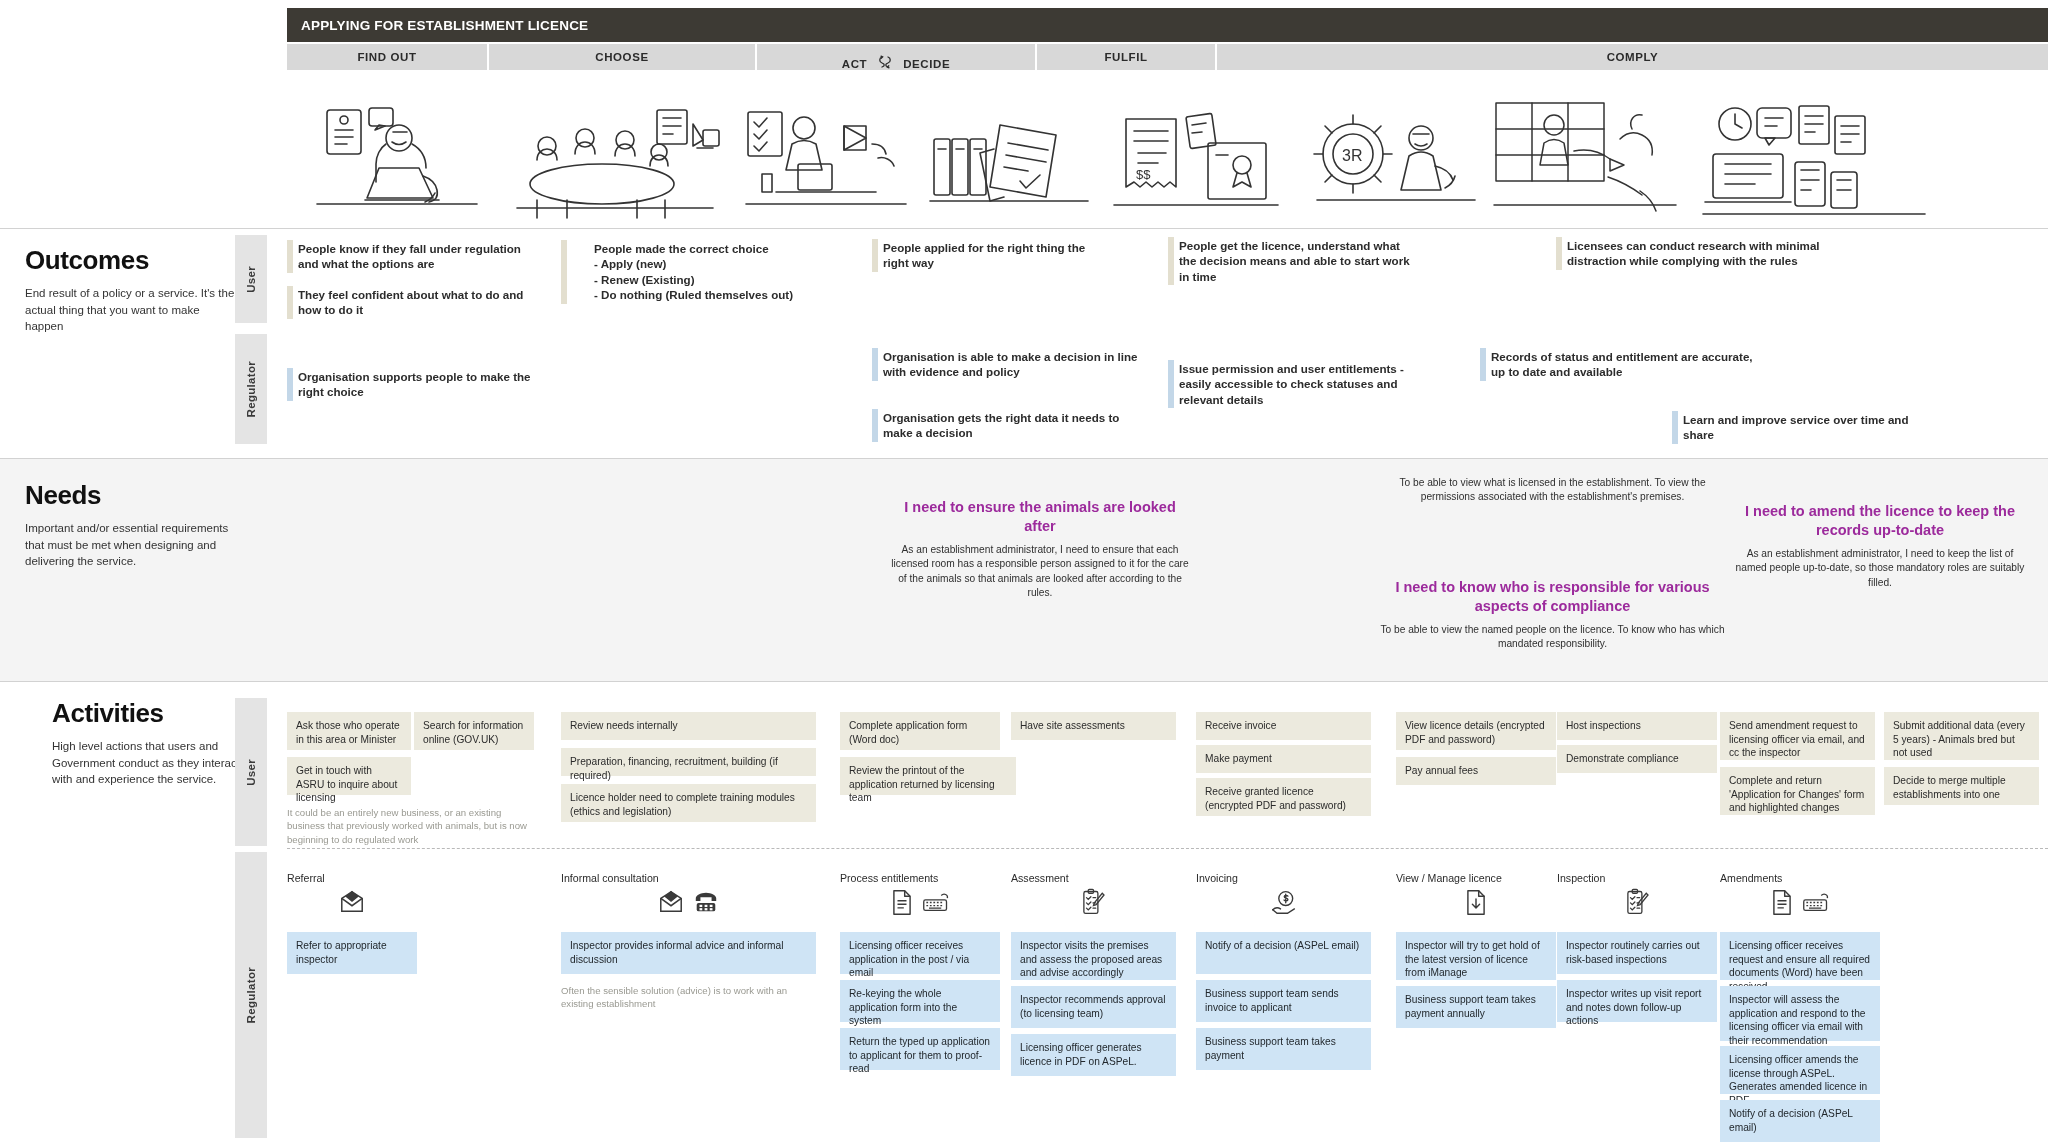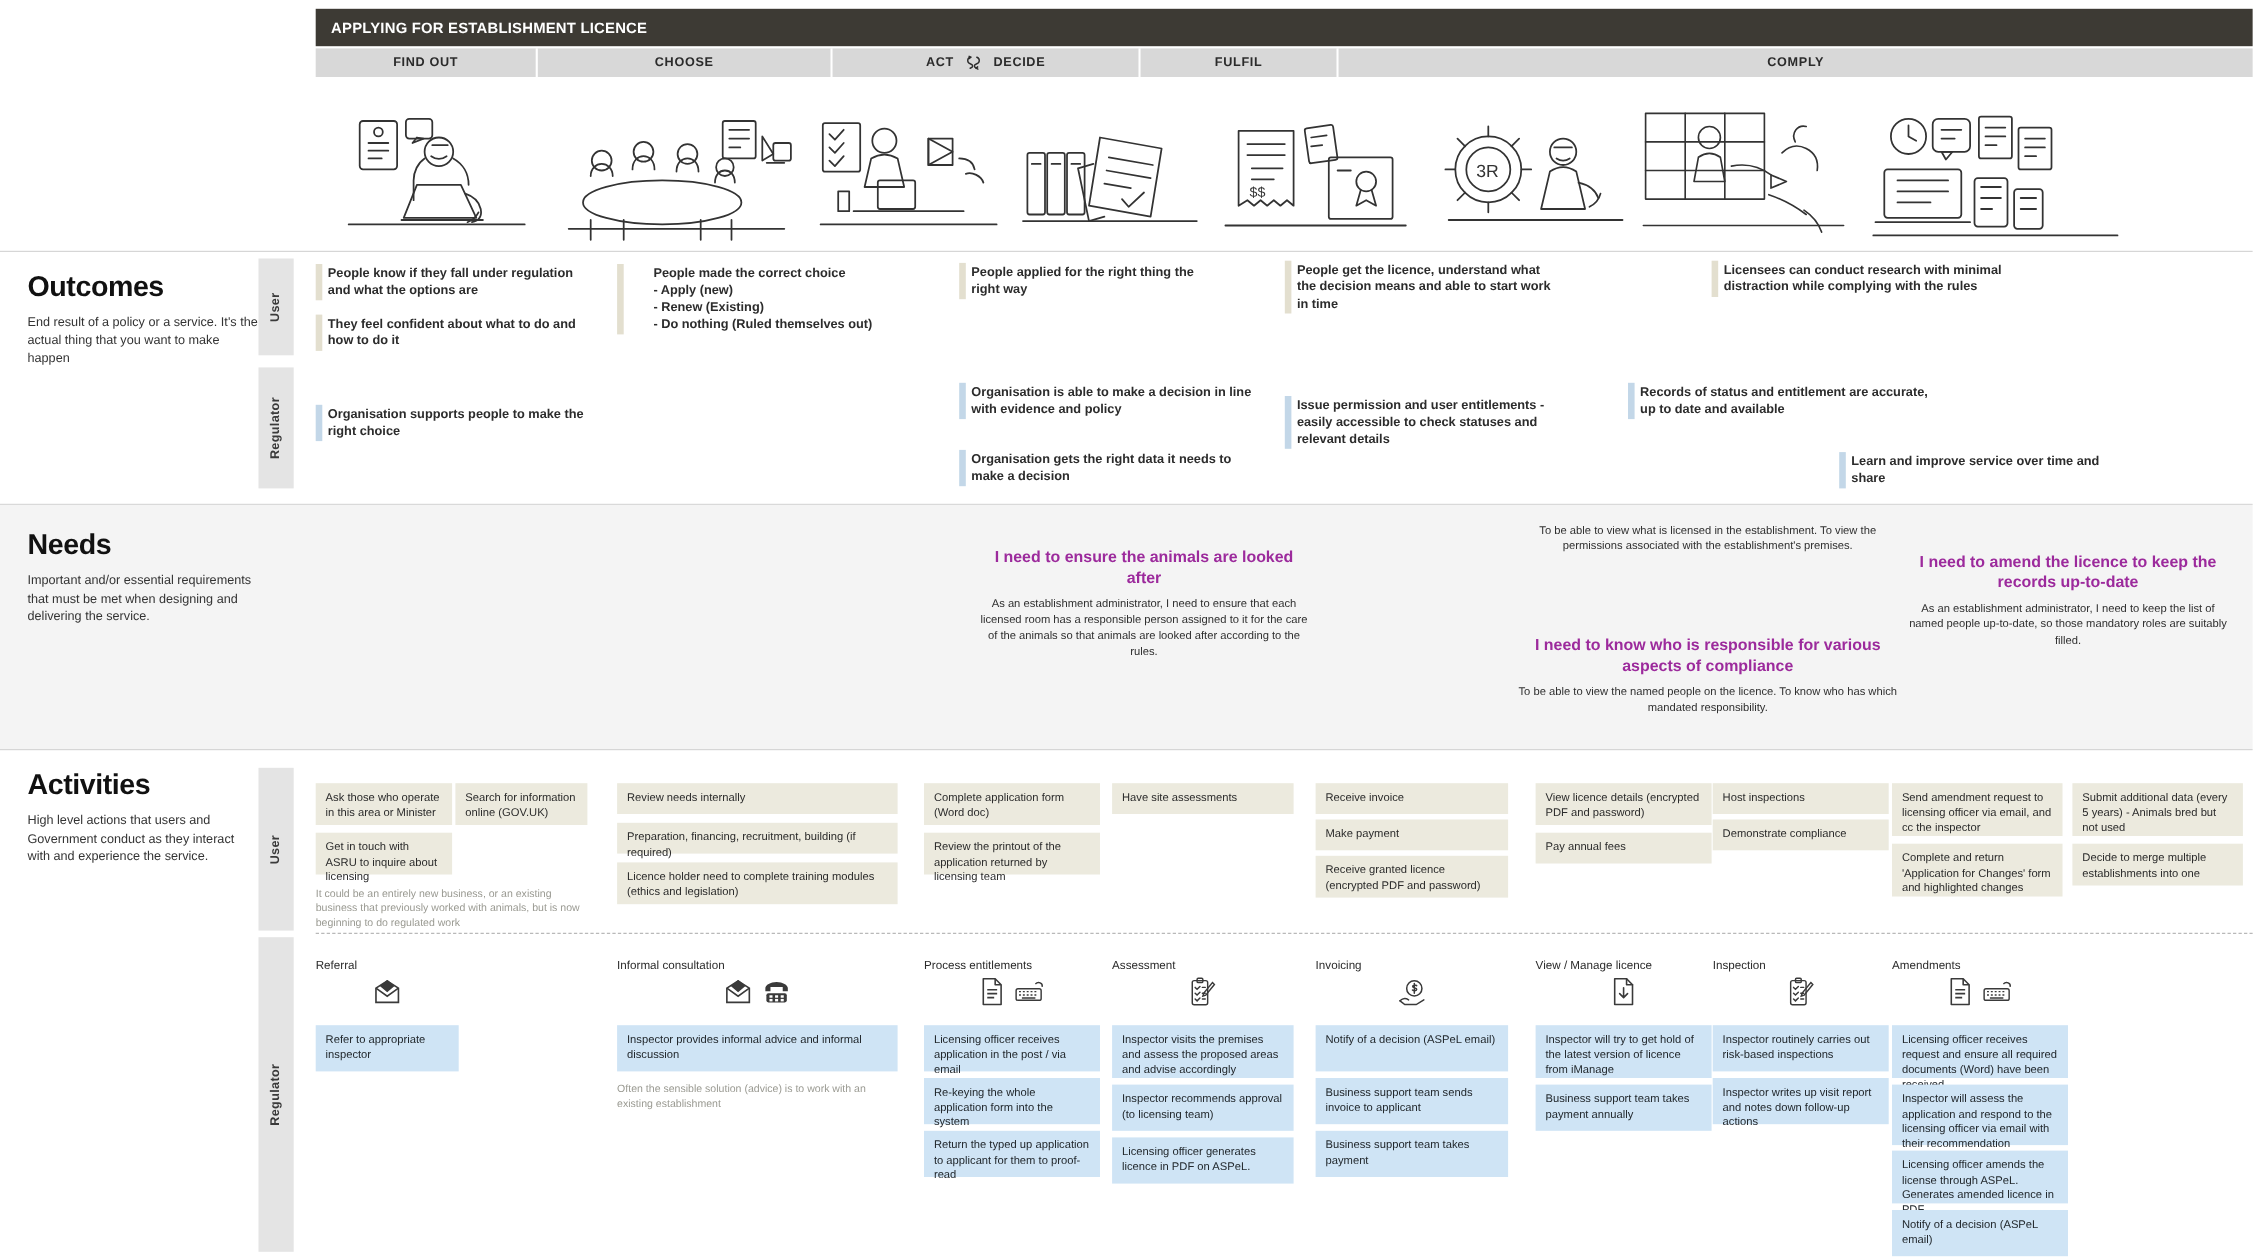--- a/index.html
+++ b/index.html
@@ -93,21 +93,21 @@
     <span>APPLYING FOR ESTABLISHMENT LICENCE</span>
   </div>
 
   <div class="stage-bar" id="stage-bar">
       <div class="stage" style="width: 202px;">
         <span>FIND OUT</span>
       </div>
       <div class="stage" style="width: 268px;">
         <span>CHOOSE</span>
       </div>
-      <div class="stage" style="width: 280px;">
+      <div class="stage" style="width: 280px; align-items: flex-end;">
         <span>ACT</span>
         <span class="swap-ico"><svg viewBox="0 0 16 16" width="16" height="16" fill="none" stroke="#2b2b2b" stroke-width="1.3" stroke-linecap="round">
             <path d="M5 3c-3 1-3 5 0 6s3 3 0 4"></path>
             <path d="M11 3c3 1 3 5 0 6s-3 3 0 4"></path>
             <path d="M4 2.2L5.6 3 4.2 4.2"></path>
             <path d="M12 13.8L10.4 13l1.4-1.2"></path>
           </svg></span>
         <span>DECIDE</span>
       </div>
       <div class="stage" style="width: 180px;">
@@ -331,42 +331,42 @@
         <div class="b">To be able to view the named people on the licence. To know who has which mandated responsibility.</div>
       </div>
       <div class="need" style="left: 1730px; top: 502px; width: 300px;">
         <div class="h">I need to amend the licence to keep the records up-to-date</div>
         <div class="b">As an establishment administrator, I need to keep the list of named people up-to-date, so those mandatory roles are suitably filled.</div>
       </div>
     </div>
 
   <div class="rule" style="top:681px;"></div>
 
-  <div class="sec-h" style="top:698px;">
+  <div class="sec-h" style="top:698px;margin-left:27px;">
     <h2>Activities</h2>
     <p>High level actions that users and Government conduct as they interact with and experience the service.</p>
   </div>
   <div class="role" style="top:698px;height:148px;">
     <span>User</span>
   </div>
   <div class="role" style="top:852px;height:286px;">
     <span>Regulator</span>
   </div>
 
   <div class="dashed" style="left:287px;top:848px;width:1761px;"></div>
 
   <div id="activities-user">
       <div class="act" style="left: 287px; top: 712px; width: 124px; height: 38px;">Ask those who operate in this area or Minister</div>
       <div class="act" style="left: 414px; top: 712px; width: 120px; height: 38px;">Search for information online (GOV.UK)</div>
       <div class="act" style="left: 287px; top: 757px; width: 124px; height: 38px;">Get in touch with ASRU to inquire about licensing</div>
       <div class="act" style="left: 561px; top: 712px; width: 255px; height: 28px;">Review needs internally</div>
       <div class="act" style="left: 561px; top: 748px; width: 255px; height: 28px;">Preparation, financing, recruitment, building (if required)</div>
       <div class="act" style="left: 561px; top: 784px; width: 255px; height: 38px;">Licence holder need to complete training modules (ethics and legislation)</div>
       <div class="act" style="left: 840px; top: 712px; width: 160px; height: 38px;">Complete application form (Word doc)</div>
-      <div class="act" style="left: 840px; top: 757px; width: 160px; height: 38px;">Review the printout of the application returned by licensing team</div>
+      <div class="act" style="left: 840px; top: 757px; width: 176px; height: 38px;">Review the printout of the application returned by licensing team</div>
       <div class="act" style="left: 1011px; top: 712px; width: 165px; height: 28px;">Have site assessments</div>
       <div class="act" style="left: 1196px; top: 712px; width: 175px; height: 28px;">Receive invoice</div>
       <div class="act" style="left: 1196px; top: 745px; width: 175px; height: 28px;">Make payment</div>
       <div class="act" style="left: 1196px; top: 778px; width: 175px; height: 38px;">Receive granted licence (encrypted PDF and password)</div>
       <div class="act" style="left: 1396px; top: 712px; width: 160px; height: 38px;">View licence details (encrypted PDF and password)</div>
       <div class="act" style="left: 1396px; top: 757px; width: 160px; height: 28px;">Pay annual fees</div>
       <div class="act" style="left: 1557px; top: 712px; width: 160px; height: 28px;">Host inspections</div>
       <div class="act" style="left: 1557px; top: 745px; width: 160px; height: 28px;">Demonstrate compliance</div>
       <div class="act" style="left: 1720px; top: 712px; width: 155px; height: 48px;">Send amendment request to licensing officer via email, and cc the inspector</div>
       <div class="act" style="left: 1720px; top: 767px; width: 155px; height: 48px;">Complete and return 'Application for Changes' form and highlighted changes</div>

